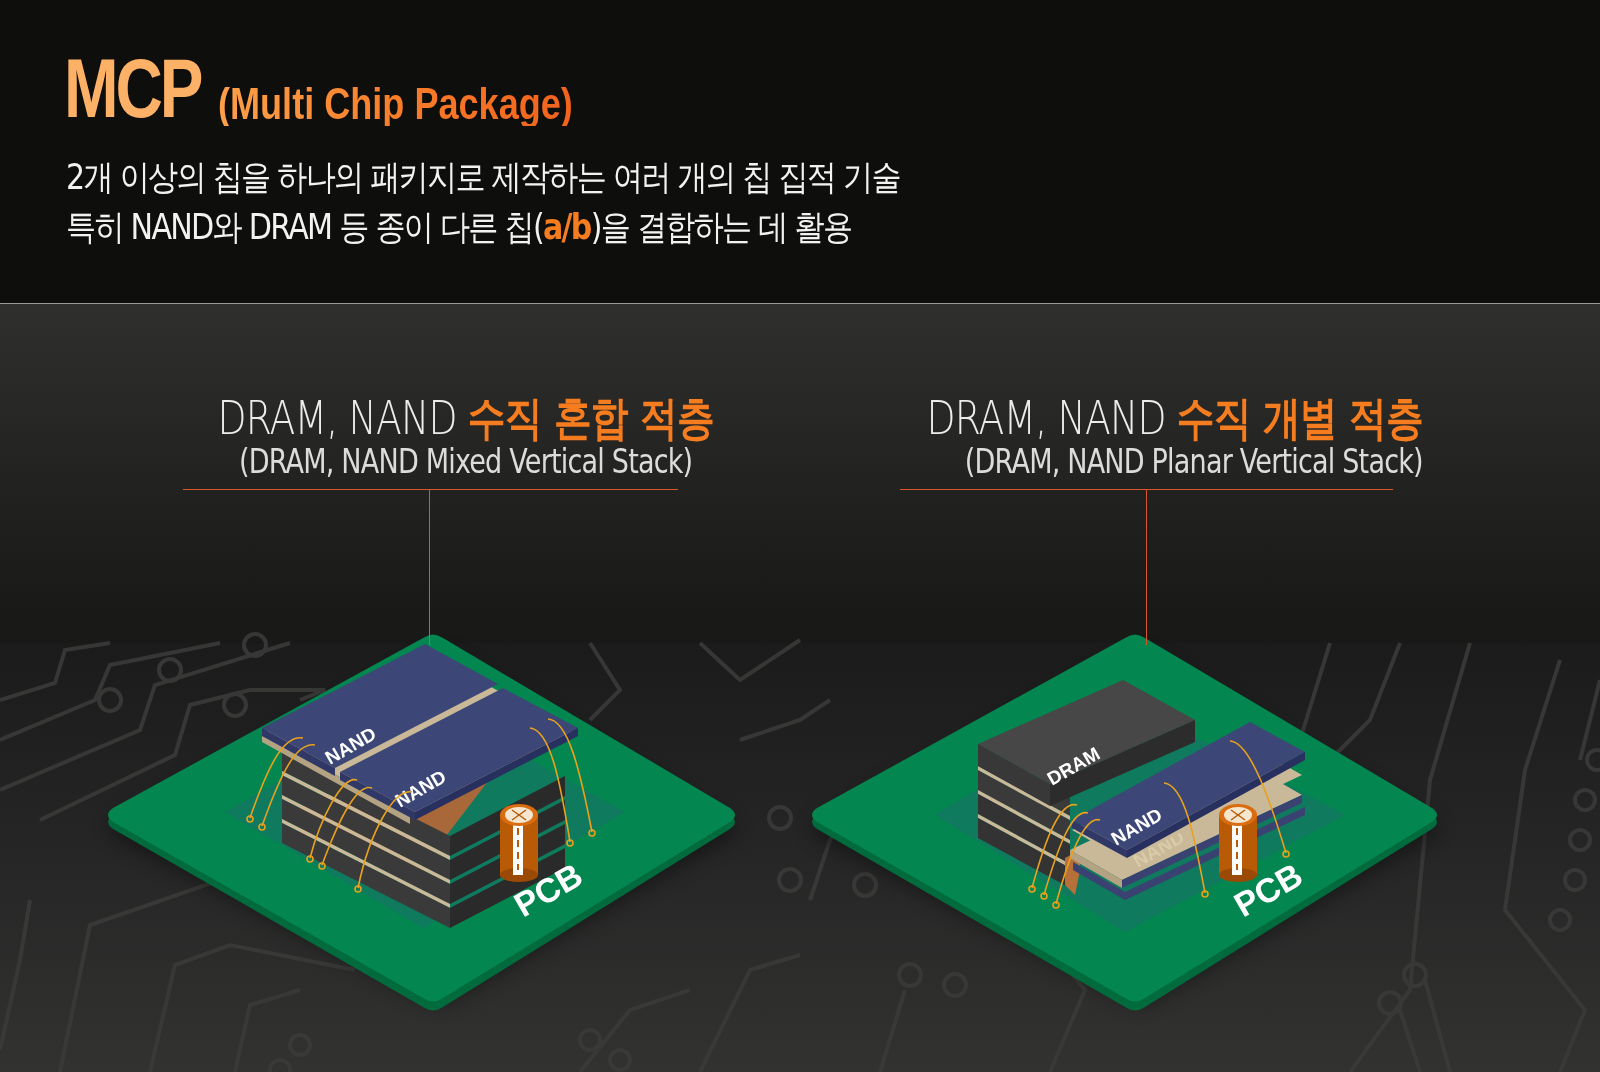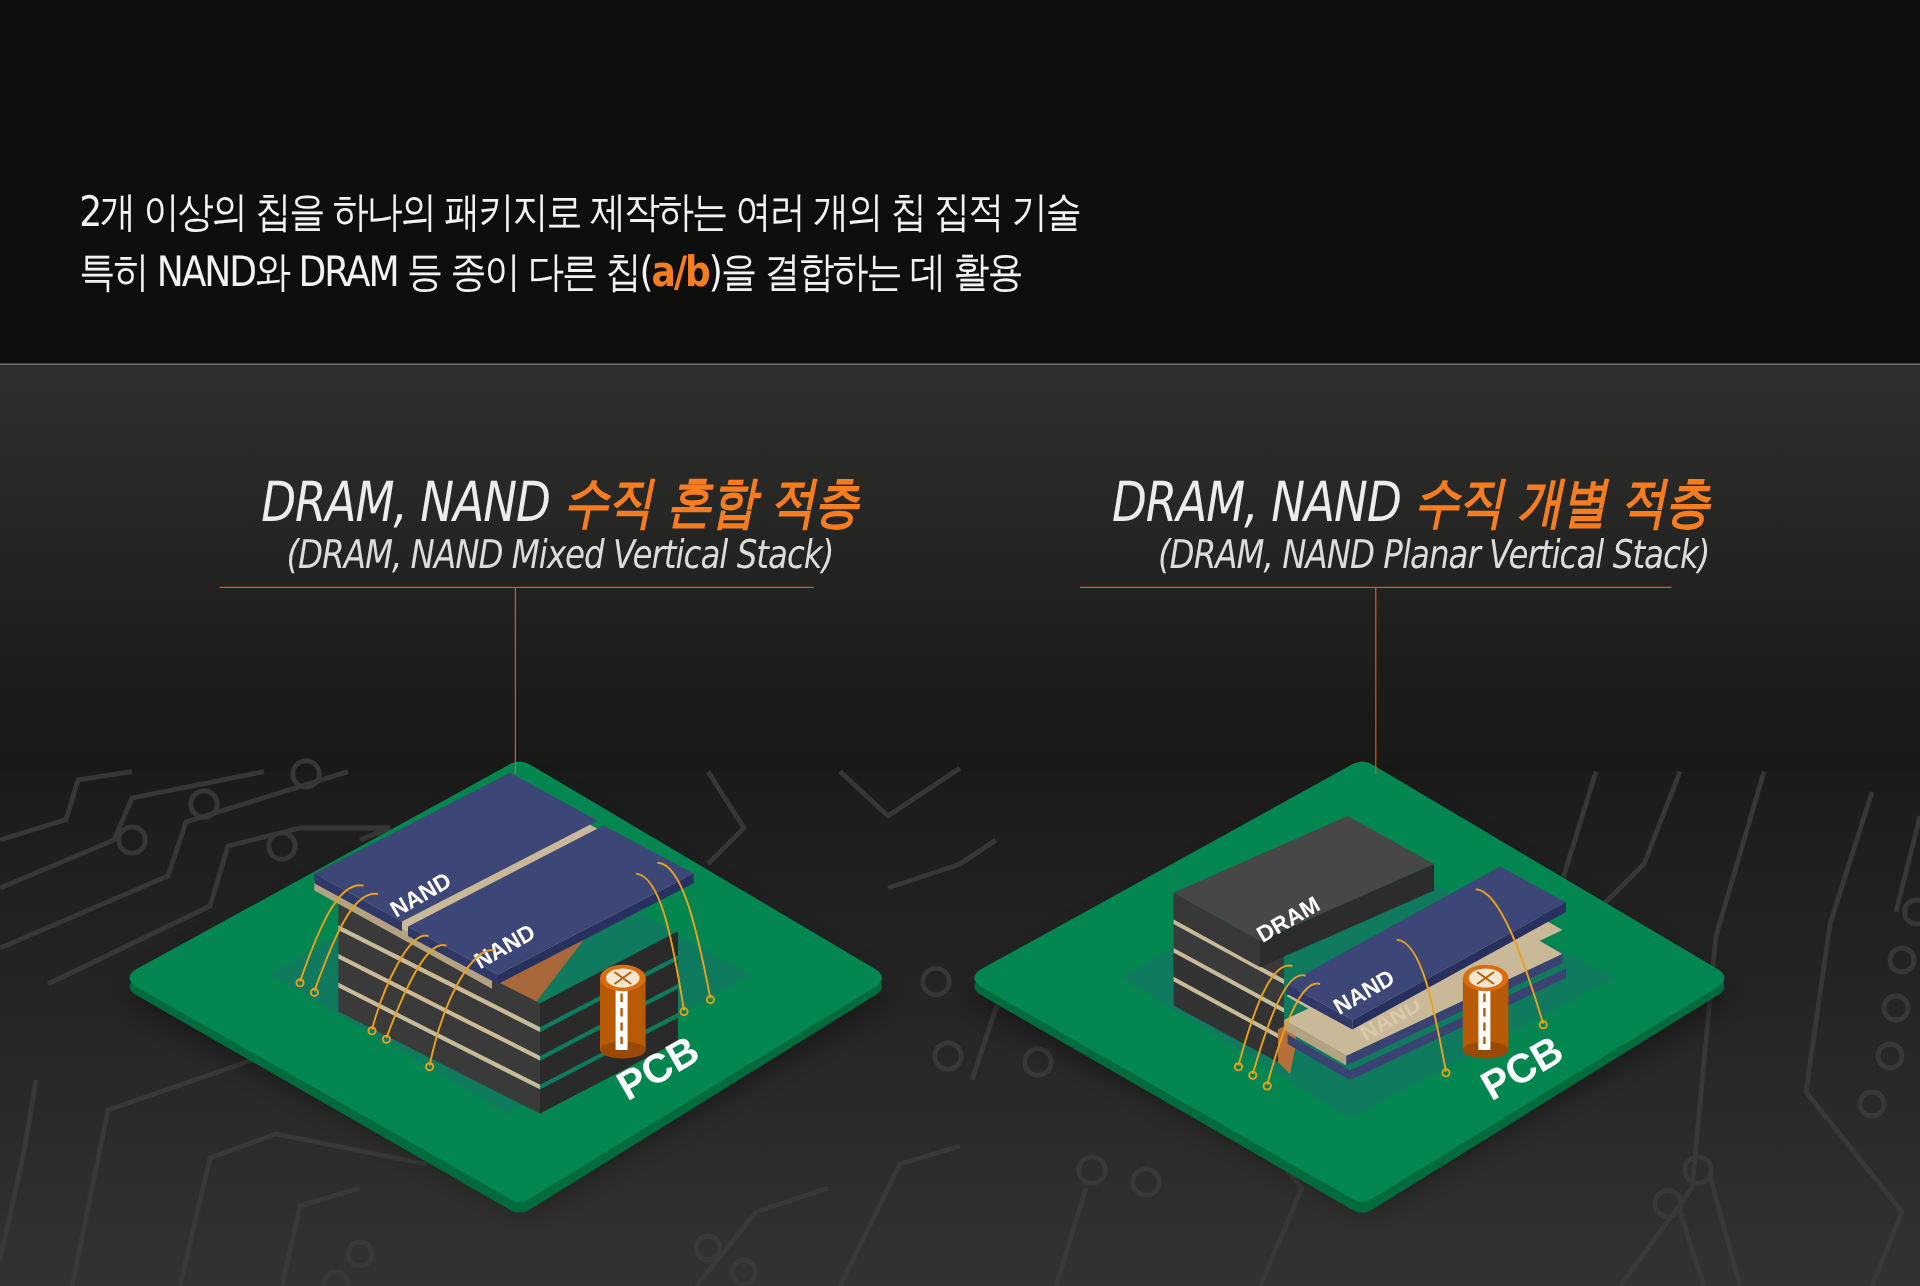--- a/index.html
+++ b/index.html
@@ -44,21 +44,21 @@
     position: absolute; left: 0; top: 304px; width: 1600px; height: 768px;
     background: linear-gradient(180deg, #2f2f2e 0%, #1a1a19 38%, #0d0d0c 100%);
   }
   .board-bg {
     position: absolute; left: 0; top: 643px; width: 1600px; height: 429px;
     background: linear-gradient(180deg, #1b1b1b 0%, #262626 50%, #323231 100%);
   }
   svg.scene { position: absolute; left: 0; top: 0; }
 
   .label-block {
-    position: absolute; top: 393px; text-align: center; white-space: nowrap; font-style: italic;
+    position: absolute; top: 393px; text-align: center; white-space: nowrap;
   }
   .label-block .l1 {
     font-size: 46px; line-height: 50px; color: #ececec;
     font-family: "DejaVu Sans", sans-serif; font-weight: 200;
     letter-spacing: -1px;
   }
   .label-block .l1 .ko { color: #f57c1f; font-weight: bold; }
   .label-block .l2 {
     font-size: 33px; line-height: 38px; color: #dcdcdc;
     font-family: "DejaVu Sans", sans-serif;
@@ -69,20 +69,24 @@
     position: absolute; height: 1px; background: #d8582a; top: 489px;
   }
   .connector {
     position: absolute; width: 1px; background: #d8582a; top: 490px; height: 155px;
   }
 </style>
 </head>
 <body>
 
 <div class="header">
+  <div class="title-row">
+    <span class="title-main">MCP</span>
+    <span class="title-sub">(Multi Chip Package)</span>
+  </div>
   <div class="desc">
     <div>2개 이상의 칩을 하나의 패키지로 제작하는 여러 개의 칩 집적 기술</div>
     <div><span>특히 NAND와 DRAM 등 종이 다른 칩(</span><span class="hl">a/b</span><span>)을 결합하는 데 활용</span></div>
   </div>
 </div>
 
 <div class="stage"></div>
 <div class="board-bg"></div>
 
 <svg class="scene" width="1600" height="1072" viewBox="0 0 1600 1072">

